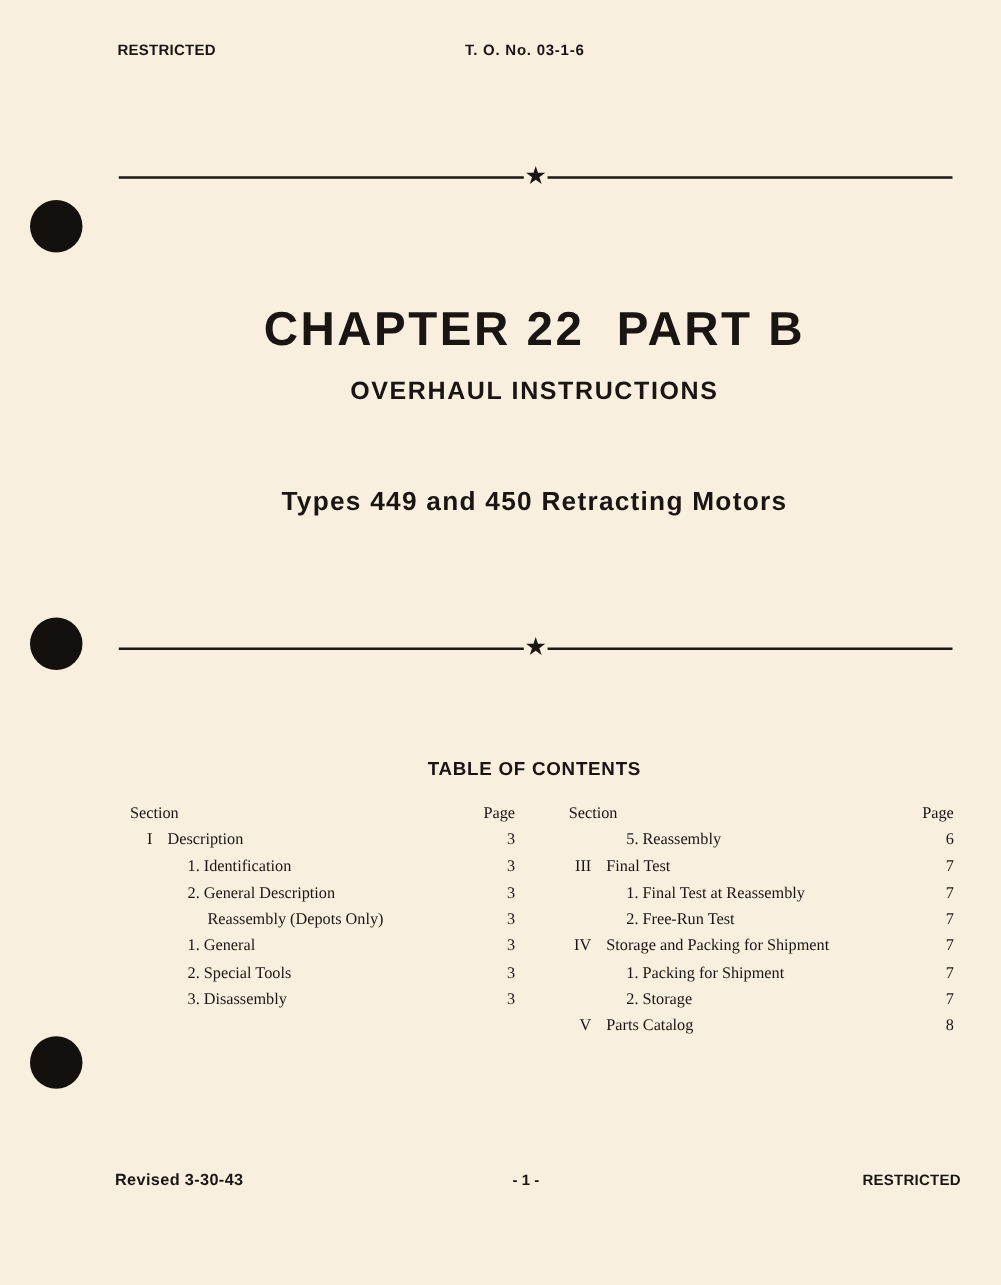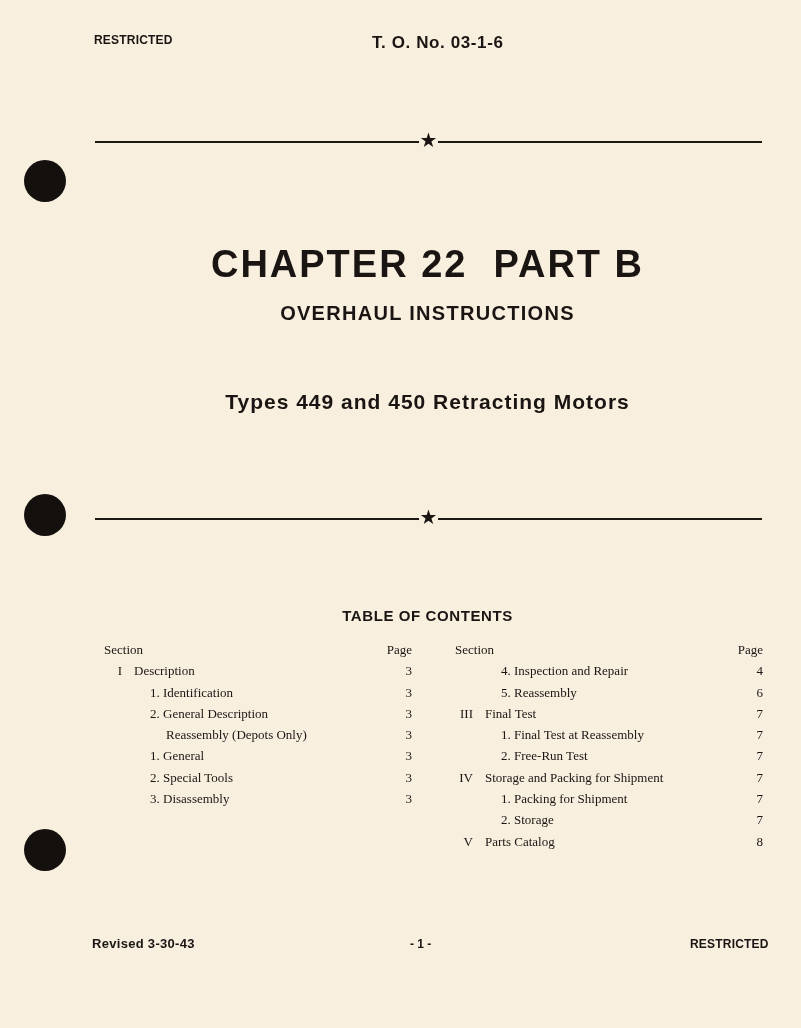--- a/index.html
+++ b/index.html
@@ -6,21 +6,21 @@
   body {
     width:801px; height:1028px; position:relative; overflow:hidden;
     background:#f8efdf;
     font-family:"Liberation Serif", serif;
     color:#1a1512;
   }
   .sans { font-family:"Liberation Sans", sans-serif; }
   .abs { position:absolute; }
 
   .hdr-left { left:94px; top:33px; font-size:12px; font-weight:bold; letter-spacing:0.2px; }
-  .hdr-center { left:372px; top:33px; font-size:17px; font-weight:bold; letter-spacing:0.6px; }
+  .hdr-center { left:372px; top:33px; font-size:12px; font-weight:bold; letter-spacing:0.6px; }
 
   .rule { left:95px; width:667px; height:14px; }
   .rule .line { position:absolute; left:0; right:0; top:7px; height:1.6px; background:#1d1814; }
   .rule .star {
     position:absolute; left:50%; top:-4px; transform:translateX(-50%);
     font-size:20px; line-height:20px; background:#f8efdf; padding:0 1px; color:#1a1512;
     font-family:"DejaVu Sans", sans-serif;
   }
 
   .punch { width:42px; height:42px; border-radius:50%; background:#14100e; left:24px; }
@@ -116,24 +116,20 @@
     </div>
 </div>
 
 <div class="col col-right">
   <div class="row hd">
     <span class="sec">Section</span>
     <span class="pg">Page</span>
   </div>
   <div id="toc-right-rows">
       <div class="row lvl2">
-        <span class="lbl">4. Inspection and Repair</span>
-        <span class="pg">4</span>
-      </div>
-      <div class="row lvl2">
         <span class="lbl">5. Reassembly</span>
         <span class="pg">6</span>
       </div>
       <div class="row lvl0">
         <span class="num">III</span>
         <span class="lbl">Final Test</span>
         <span class="pg">7</span>
       </div>
       <div class="row lvl2">
         <span class="lbl">1. Final Test at Reassembly</span>

